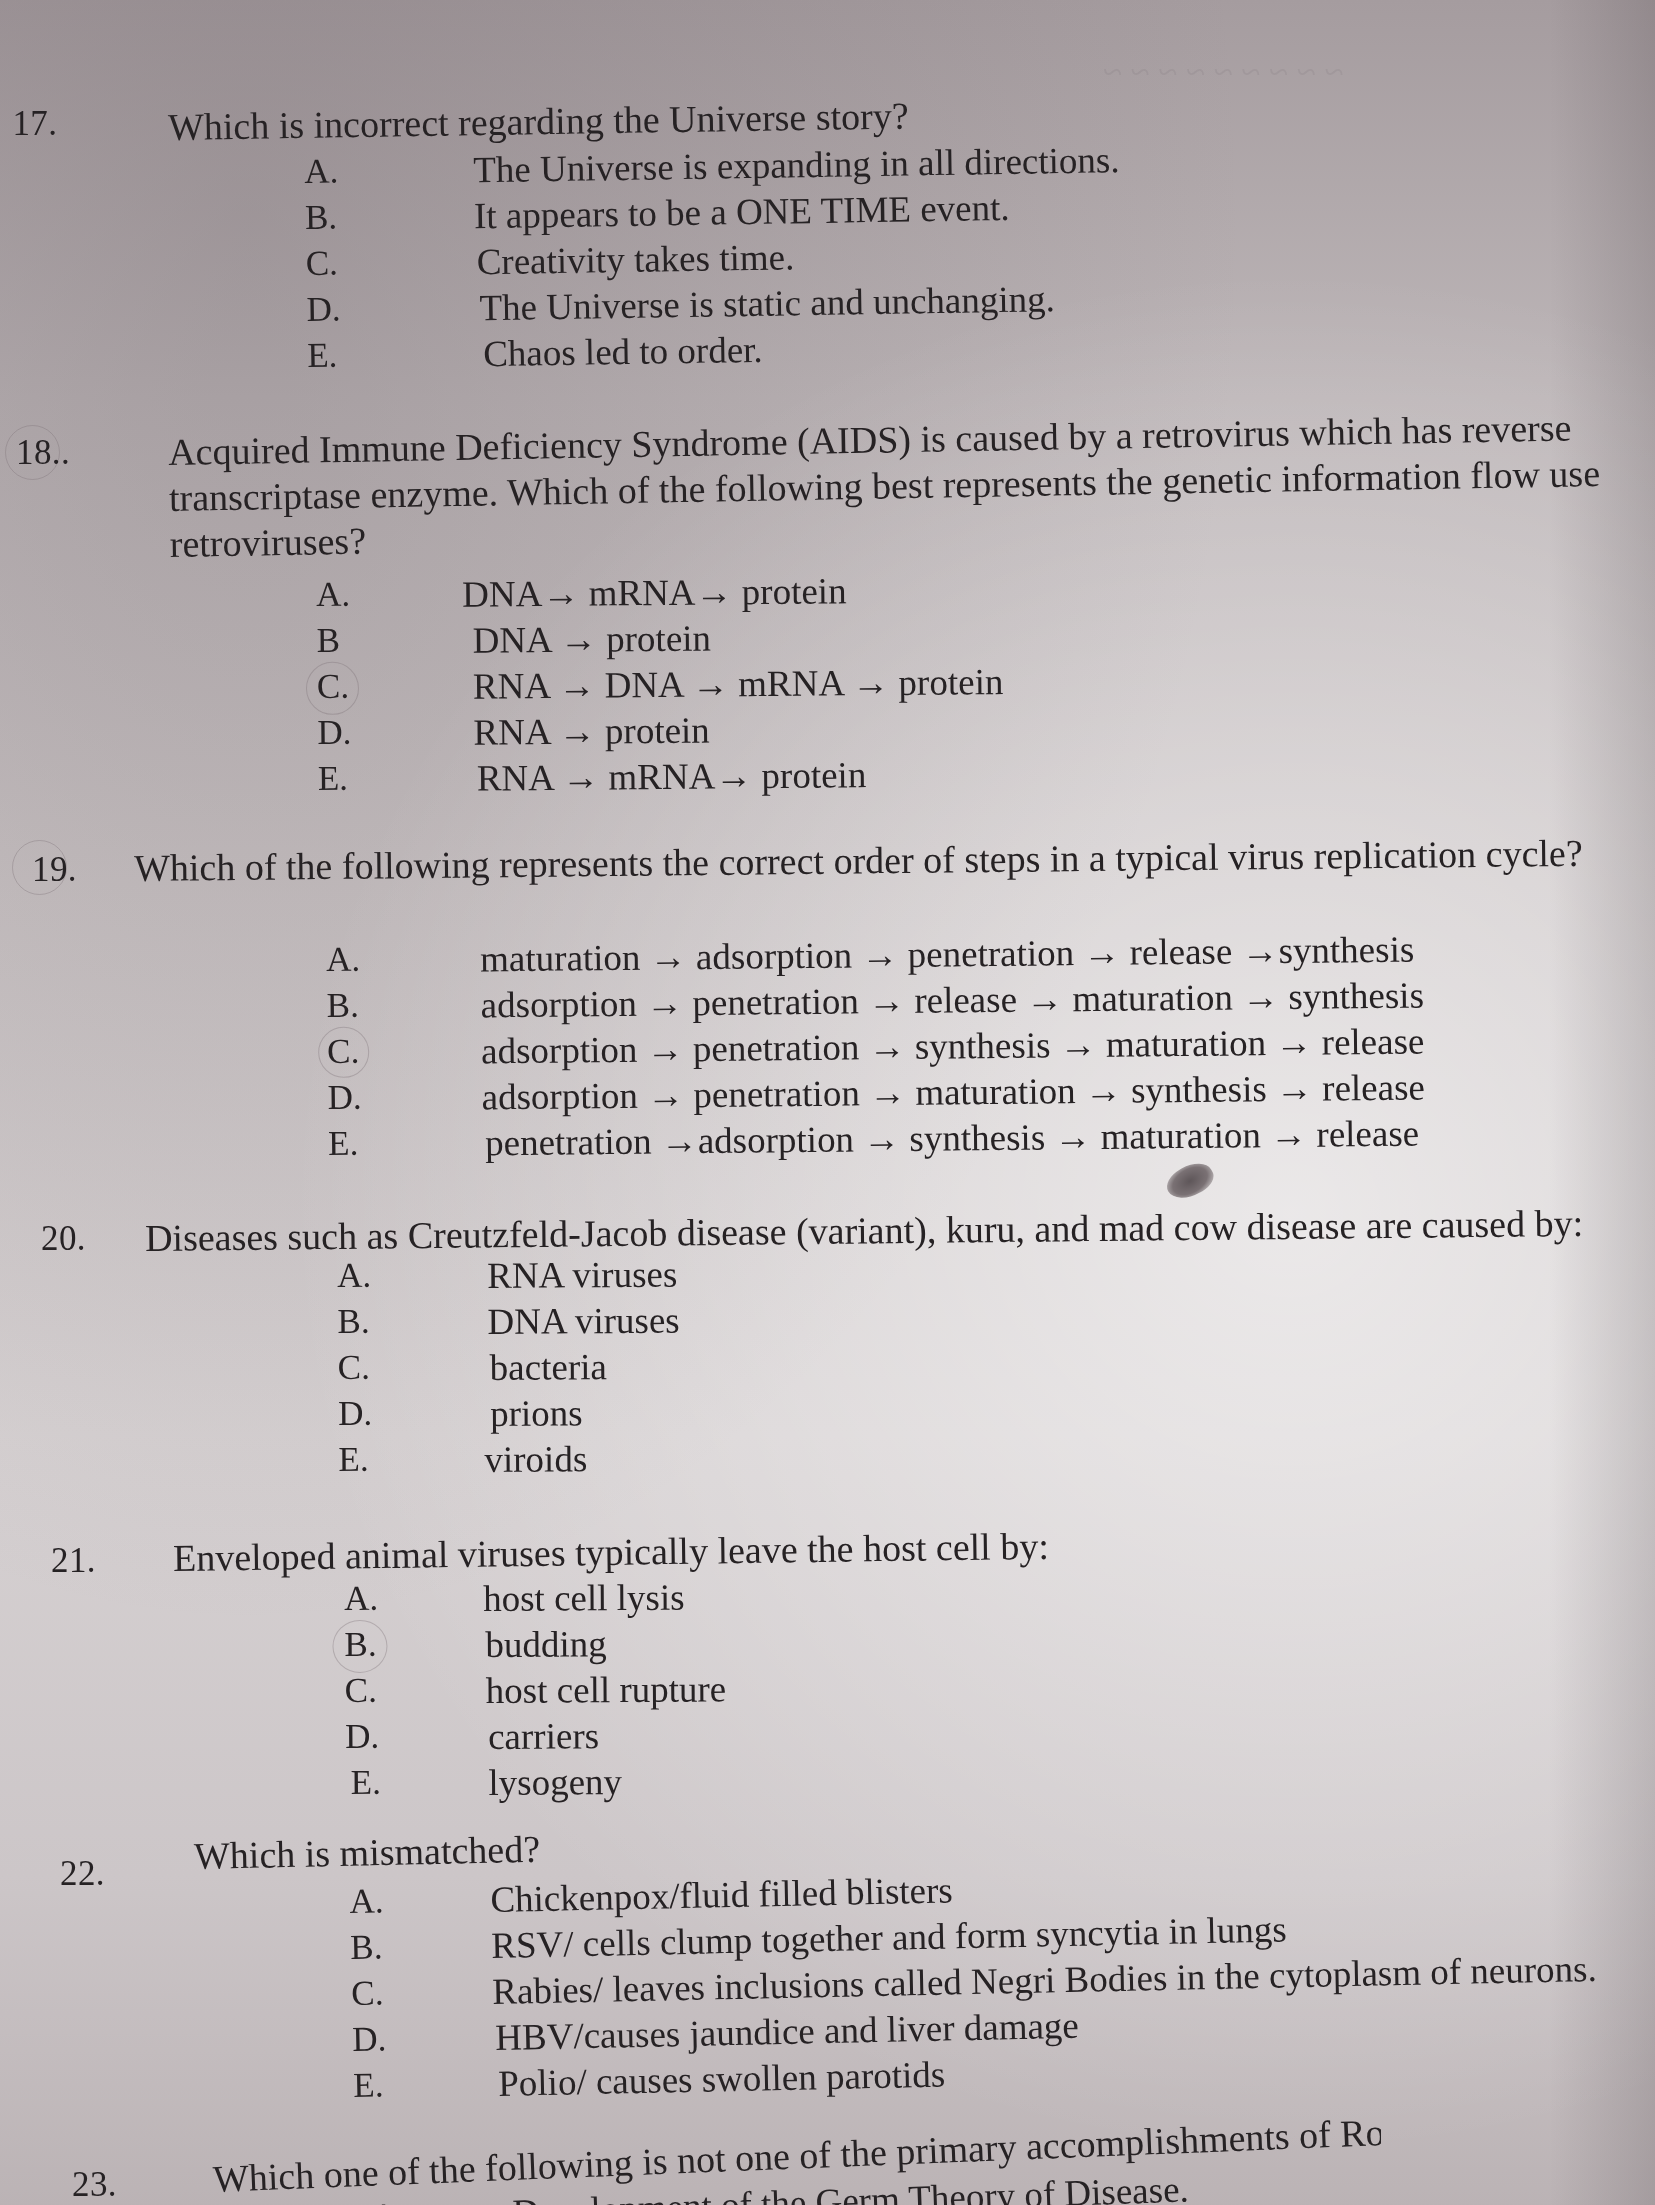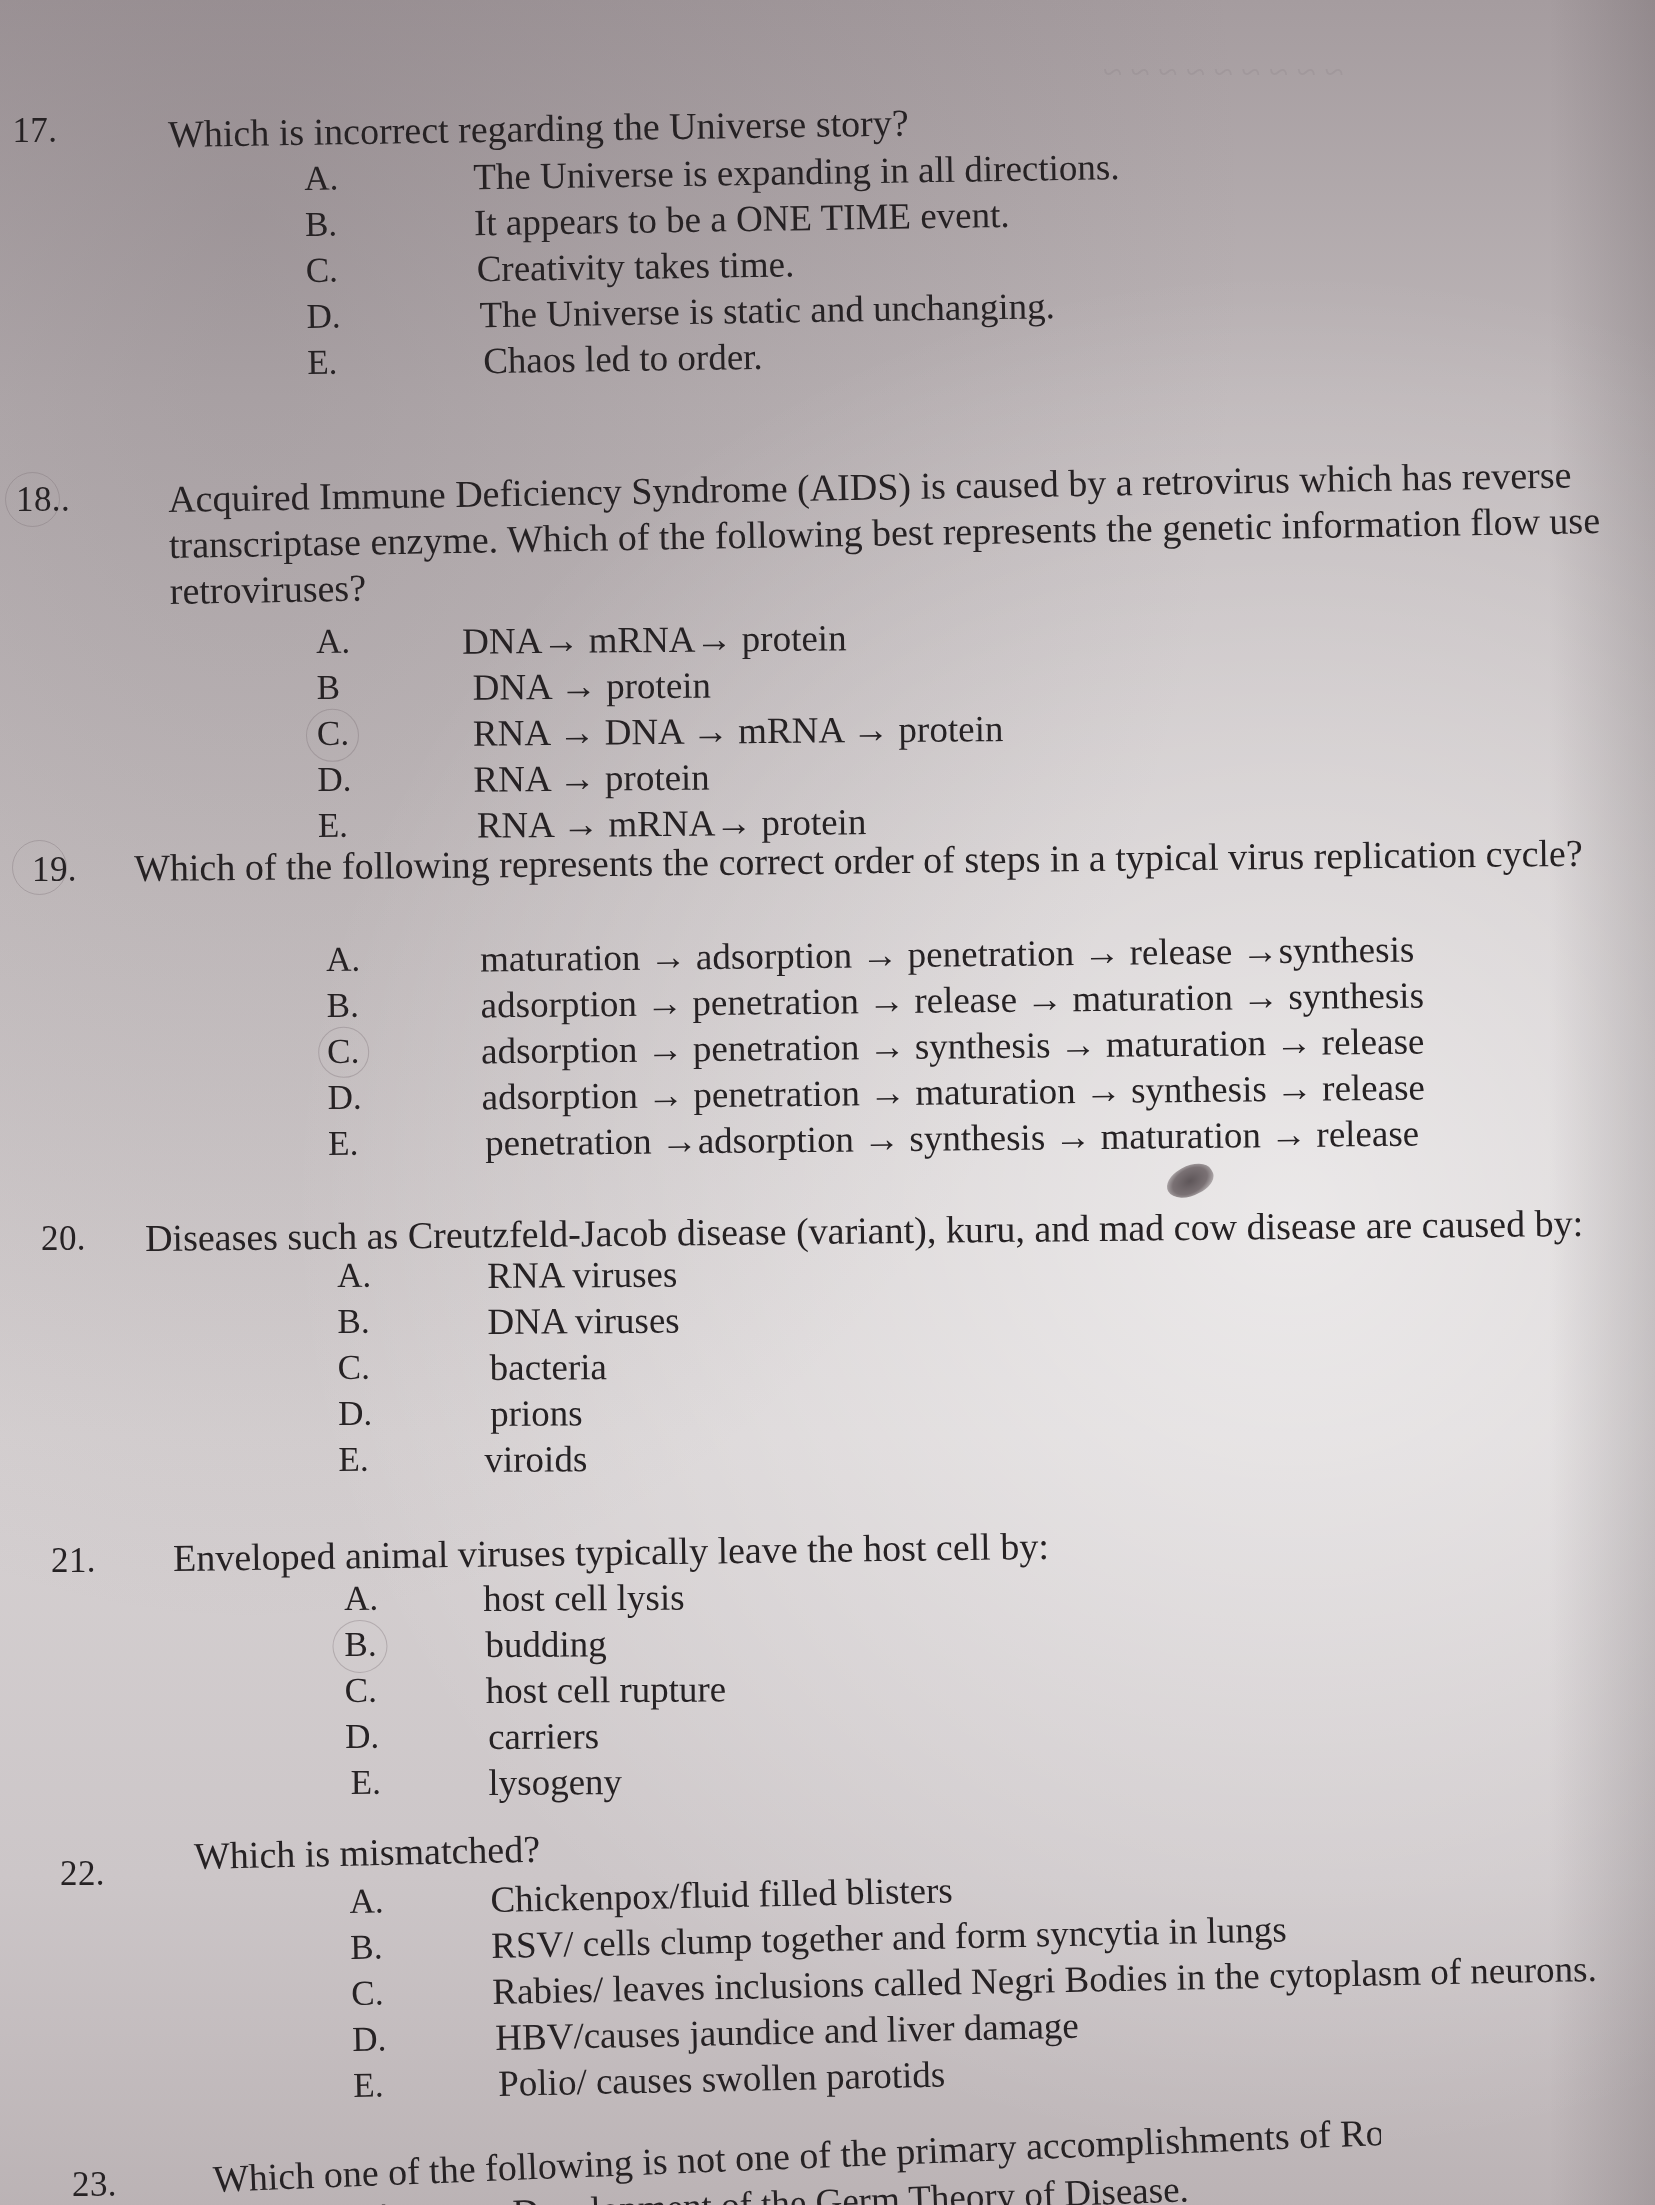--- a/index.html
+++ b/index.html
@@ -91,21 +91,21 @@
   </style>
 </head>
 <body>
 
 <div class="vignette-right"></div>
 
 <div class="page">
 
   <div class="bleed" style="left:1103px; top:53px;">~ ~ ~ ~ ~ ~ ~ ~ ~</div>
 
-  <section class="question" style="left:0; top:0; width:1655px; height:397px;margin-top:7px;">
+  <section class="question" style="left:0; top:0; width:1655px; height:397px;">
     <span class="qnum" style="left:12.4px; top:104px;">17.</span>
     <span class="qtext" style="left:168px; top:106px; transform:rotate(-0.9deg); transform-origin:left center;">Which is incorrect regarding the Universe story?</span>
     <ul class="options" style="left:304px; top:152px; width:1323px; transform:rotate(-0.9deg); transform-origin:left top;">
       <li class="option">
         <span class="opt-letter">A.</span>
         <span class="opt-text" style="left:169px;">The Universe is expanding in all directions.</span>
       </li>
       <li class="option">
         <span class="opt-letter">B.</span>
         <span class="opt-text" style="left:169px;">It appears to be a ONE TIME event.</span>
@@ -118,21 +118,21 @@
         <span class="opt-letter">D.</span>
         <span class="opt-text" style="left:173px;">The Universe is static and unchanging.</span>
       </li>
       <li class="option">
         <span class="opt-letter">E.</span>
         <span class="opt-text" style="left:176px;">Chaos led to order.</span>
       </li>
     </ul>
   </section>
 
-  <section class="question" style="left:0; top:406px; width:1655px; height:406px;margin-top:47px;">
+  <section class="question" style="left:0; top:406px; width:1655px; height:406px;">
     <span class="pencil-circle" style="left:5.3px; top:19.4px; width:53px; height:53px;"></span>
     <span class="qnum" style="left:16px; top:26.5px;">18..</span>
     <div class="qtext" style="left:169px; top:23px; transform:rotate(-1deg); transform-origin:left center; line-height:46px;">
       <div>Acquired Immune Deficiency Syndrome (AIDS) is caused by a retrovirus which has reverse</div>
       <div>transcriptase enzyme. Which of the following best represents the genetic information flow use</div>
       <div>retroviruses?</div>
     </div>
     <ul class="options" style="left:316px; top:169px; width:1059px; transform:rotate(-0.5deg); transform-origin:left top;">
       <li class="option">
         <span class="opt-letter">A.</span>

